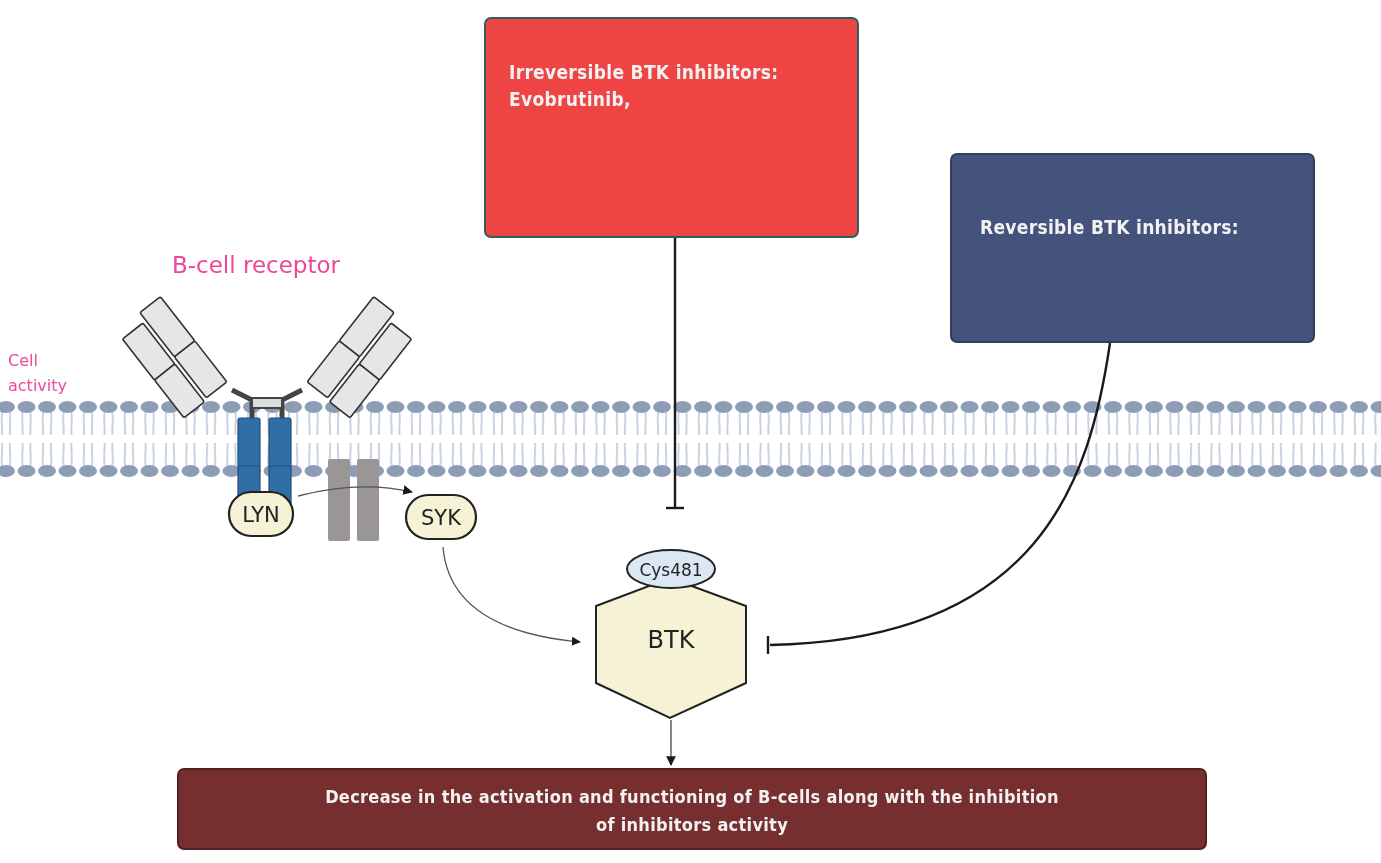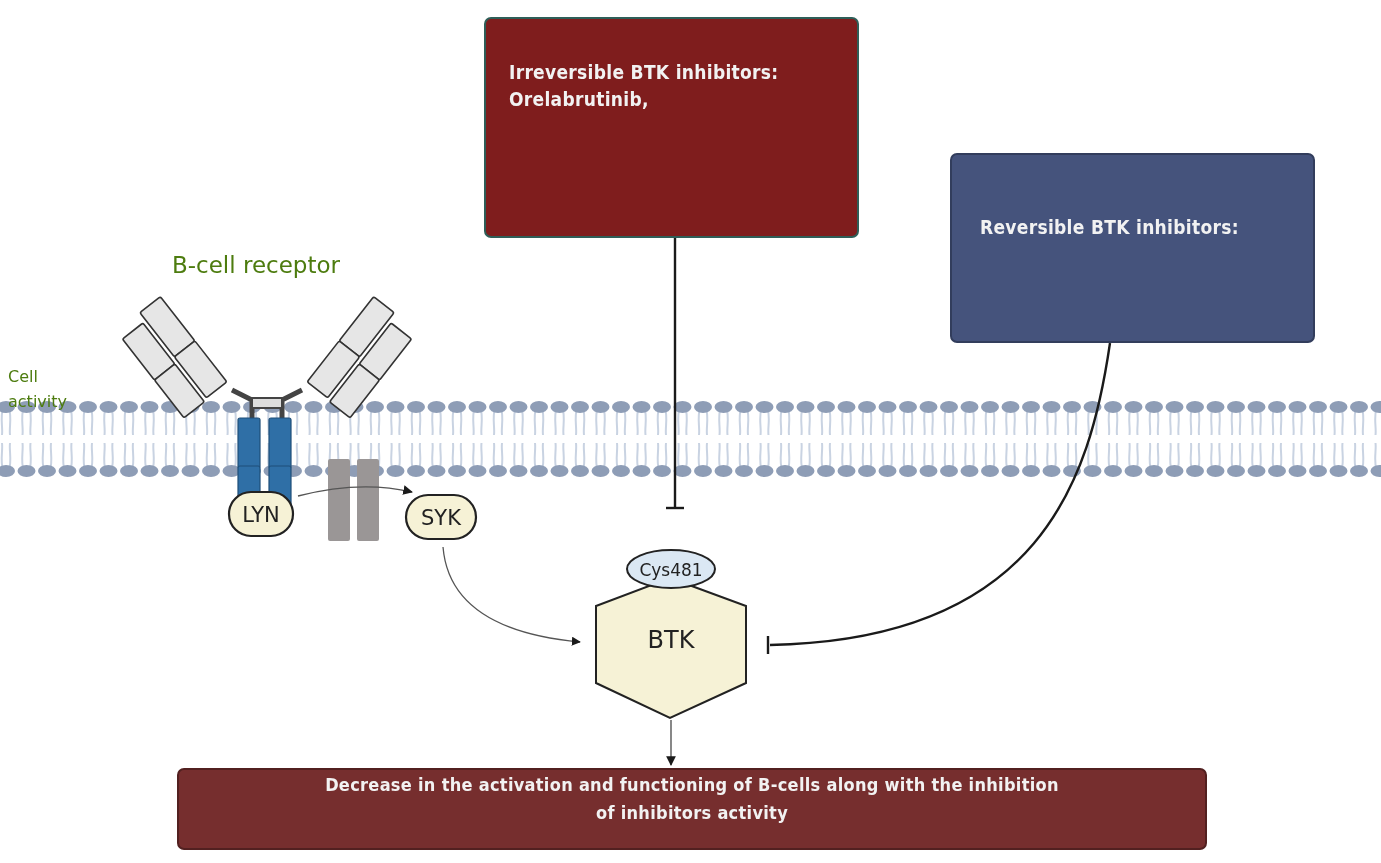--- a/index.html
+++ b/index.html
@@ -1,29 +1,29 @@
 <!DOCTYPE html>
 <html><head>
 <meta charset="utf-8">
 <style>
   html,body{margin:0;padding:0;background:#ffffff;}
   body{width:1381px;height:863px;position:relative;overflow:hidden;font-family:"DejaVu Sans",sans-serif;}
   #diagram{position:absolute;left:0;top:0;}
   .box{position:absolute;border-radius:7px;box-sizing:border-box;color:#f2f2f2;
        font-family:"DejaVu Sans Condensed","DejaVu Sans",sans-serif;font-weight:bold;font-stretch:condensed;}
   .box .line{display:block;letter-spacing:0.3px;}
-  #irrev-box{left:484px;top:17px;width:375px;height:221px;background:#7f1d1d;border:2px solid #2e5e58;
+  #irrev-box{left:484px;top:17px;width:375px;height:221px;background:#ef4444;border:2px solid #2e5e58;
              padding:40px 0 0 23px;font-size:19px;line-height:27px;transform-origin:0 0;}
   #rev-box{left:950px;top:153px;width:365px;height:190px;background:#45537c;border:2px solid #323d5c;
            padding:58px 5px 0 28px;font-size:19px;line-height:28px;}
   #outcome-box{left:177px;top:768px;width:1030px;height:82px;background:#762e2e;border:2px solid #522020;
-               text-align:center;font-size:18px;line-height:28px;padding-top:1px;}
-  .label{position:absolute;color:#4d7c0f;}
+               text-align:center;font-size:18px;line-height:28px;padding-top:13px;}
+  .label{position:absolute;color:#ec4899;}
   #bcr-label{left:172px;top:252px;font-size:23px;}
-  #membrane-label{left:8px;top:364px;font-size:16px;line-height:25px;}
+  #membrane-label{left:8px;top:348px;font-size:16px;line-height:25px;}
 </style>
 </head>
 <body>
 
 <svg id="diagram" width="1381" height="863" viewBox="0 0 1381 863">
   <defs>
     <marker id="arrowhead" viewBox="0 0 10 10" refX="9" refY="5" markerWidth="7" markerHeight="7" orient="auto">
       <path d="M0,0 L10,5 L0,10 z" fill="#1a1a1a"></path>
     </marker>
   </defs>
@@ -372,21 +372,21 @@
 </svg>
 
 <div class="label" id="bcr-label">B-cell receptor</div>
 <div class="label" id="membrane-label">
   <div>Cell</div>
   <div>activity</div>
 </div>
 
 <div class="box" id="irrev-box">
   <span class="line">Irreversible BTK inhibitors:</span>
-  <span class="line">Orelabrutinib,</span>
+  <span class="line">Evobrutinib,</span>
 </div>
 
 <div class="box" id="rev-box">
   <span class="line">Reversible BTK inhibitors:</span>
 </div>
 
 <div class="box" id="outcome-box">
   <span class="line">Decrease in the activation and functioning of B-cells along with the inhibition</span>
   <span class="line">of inhibitors activity</span>
 </div>

